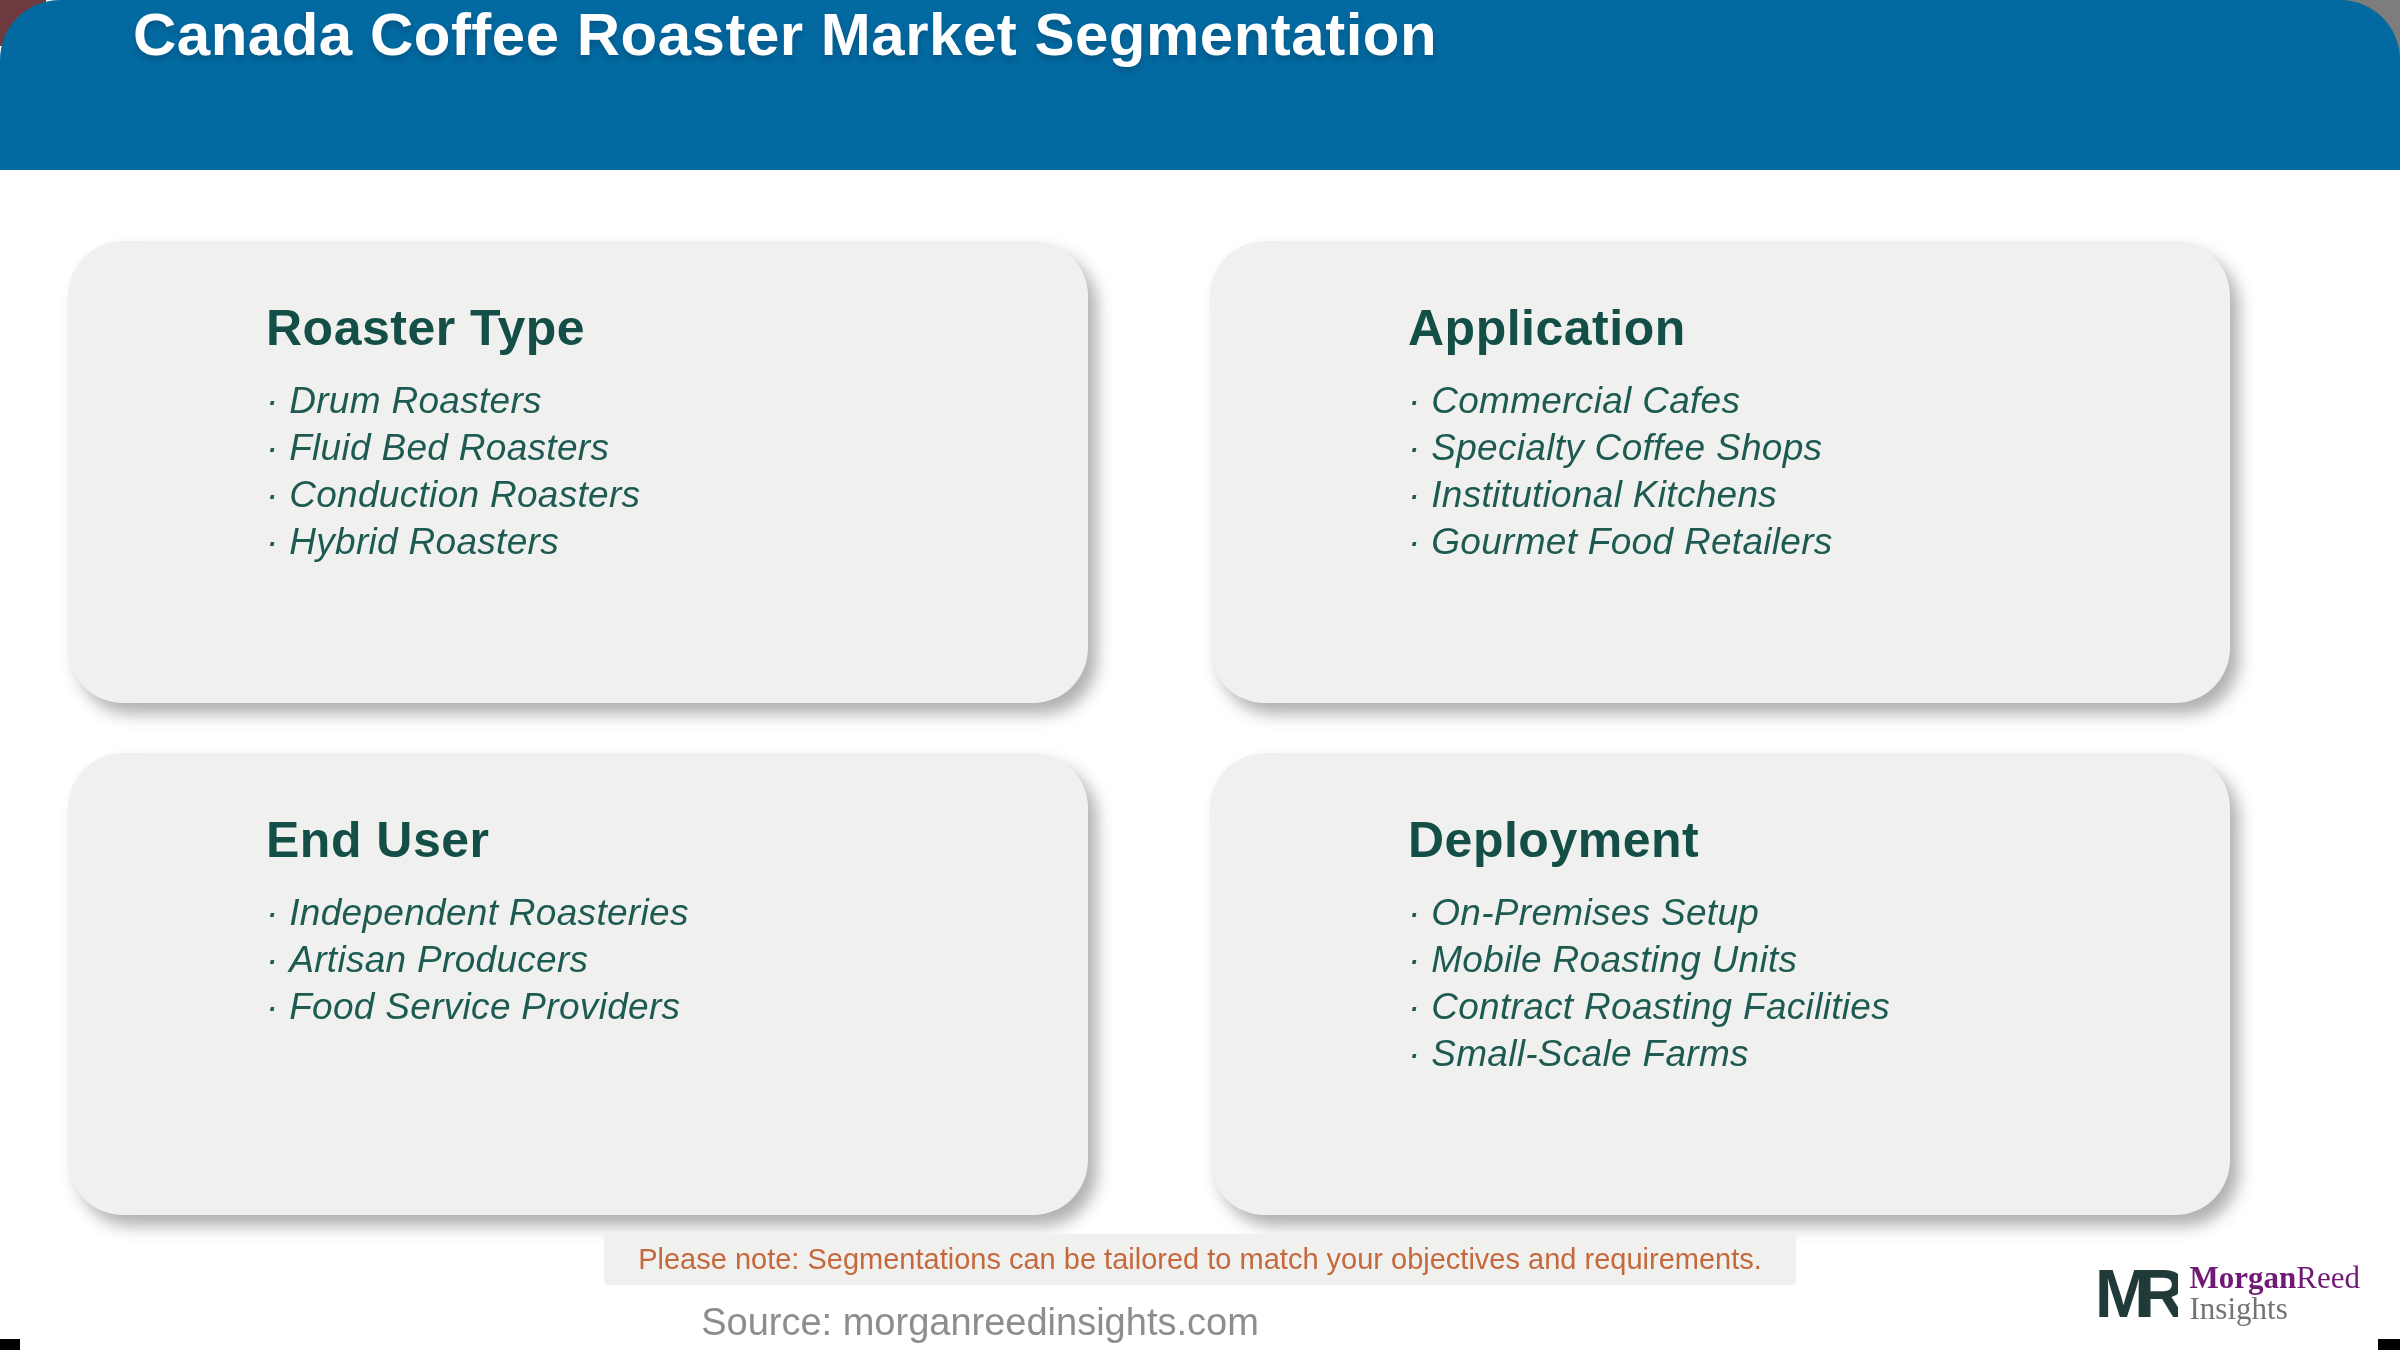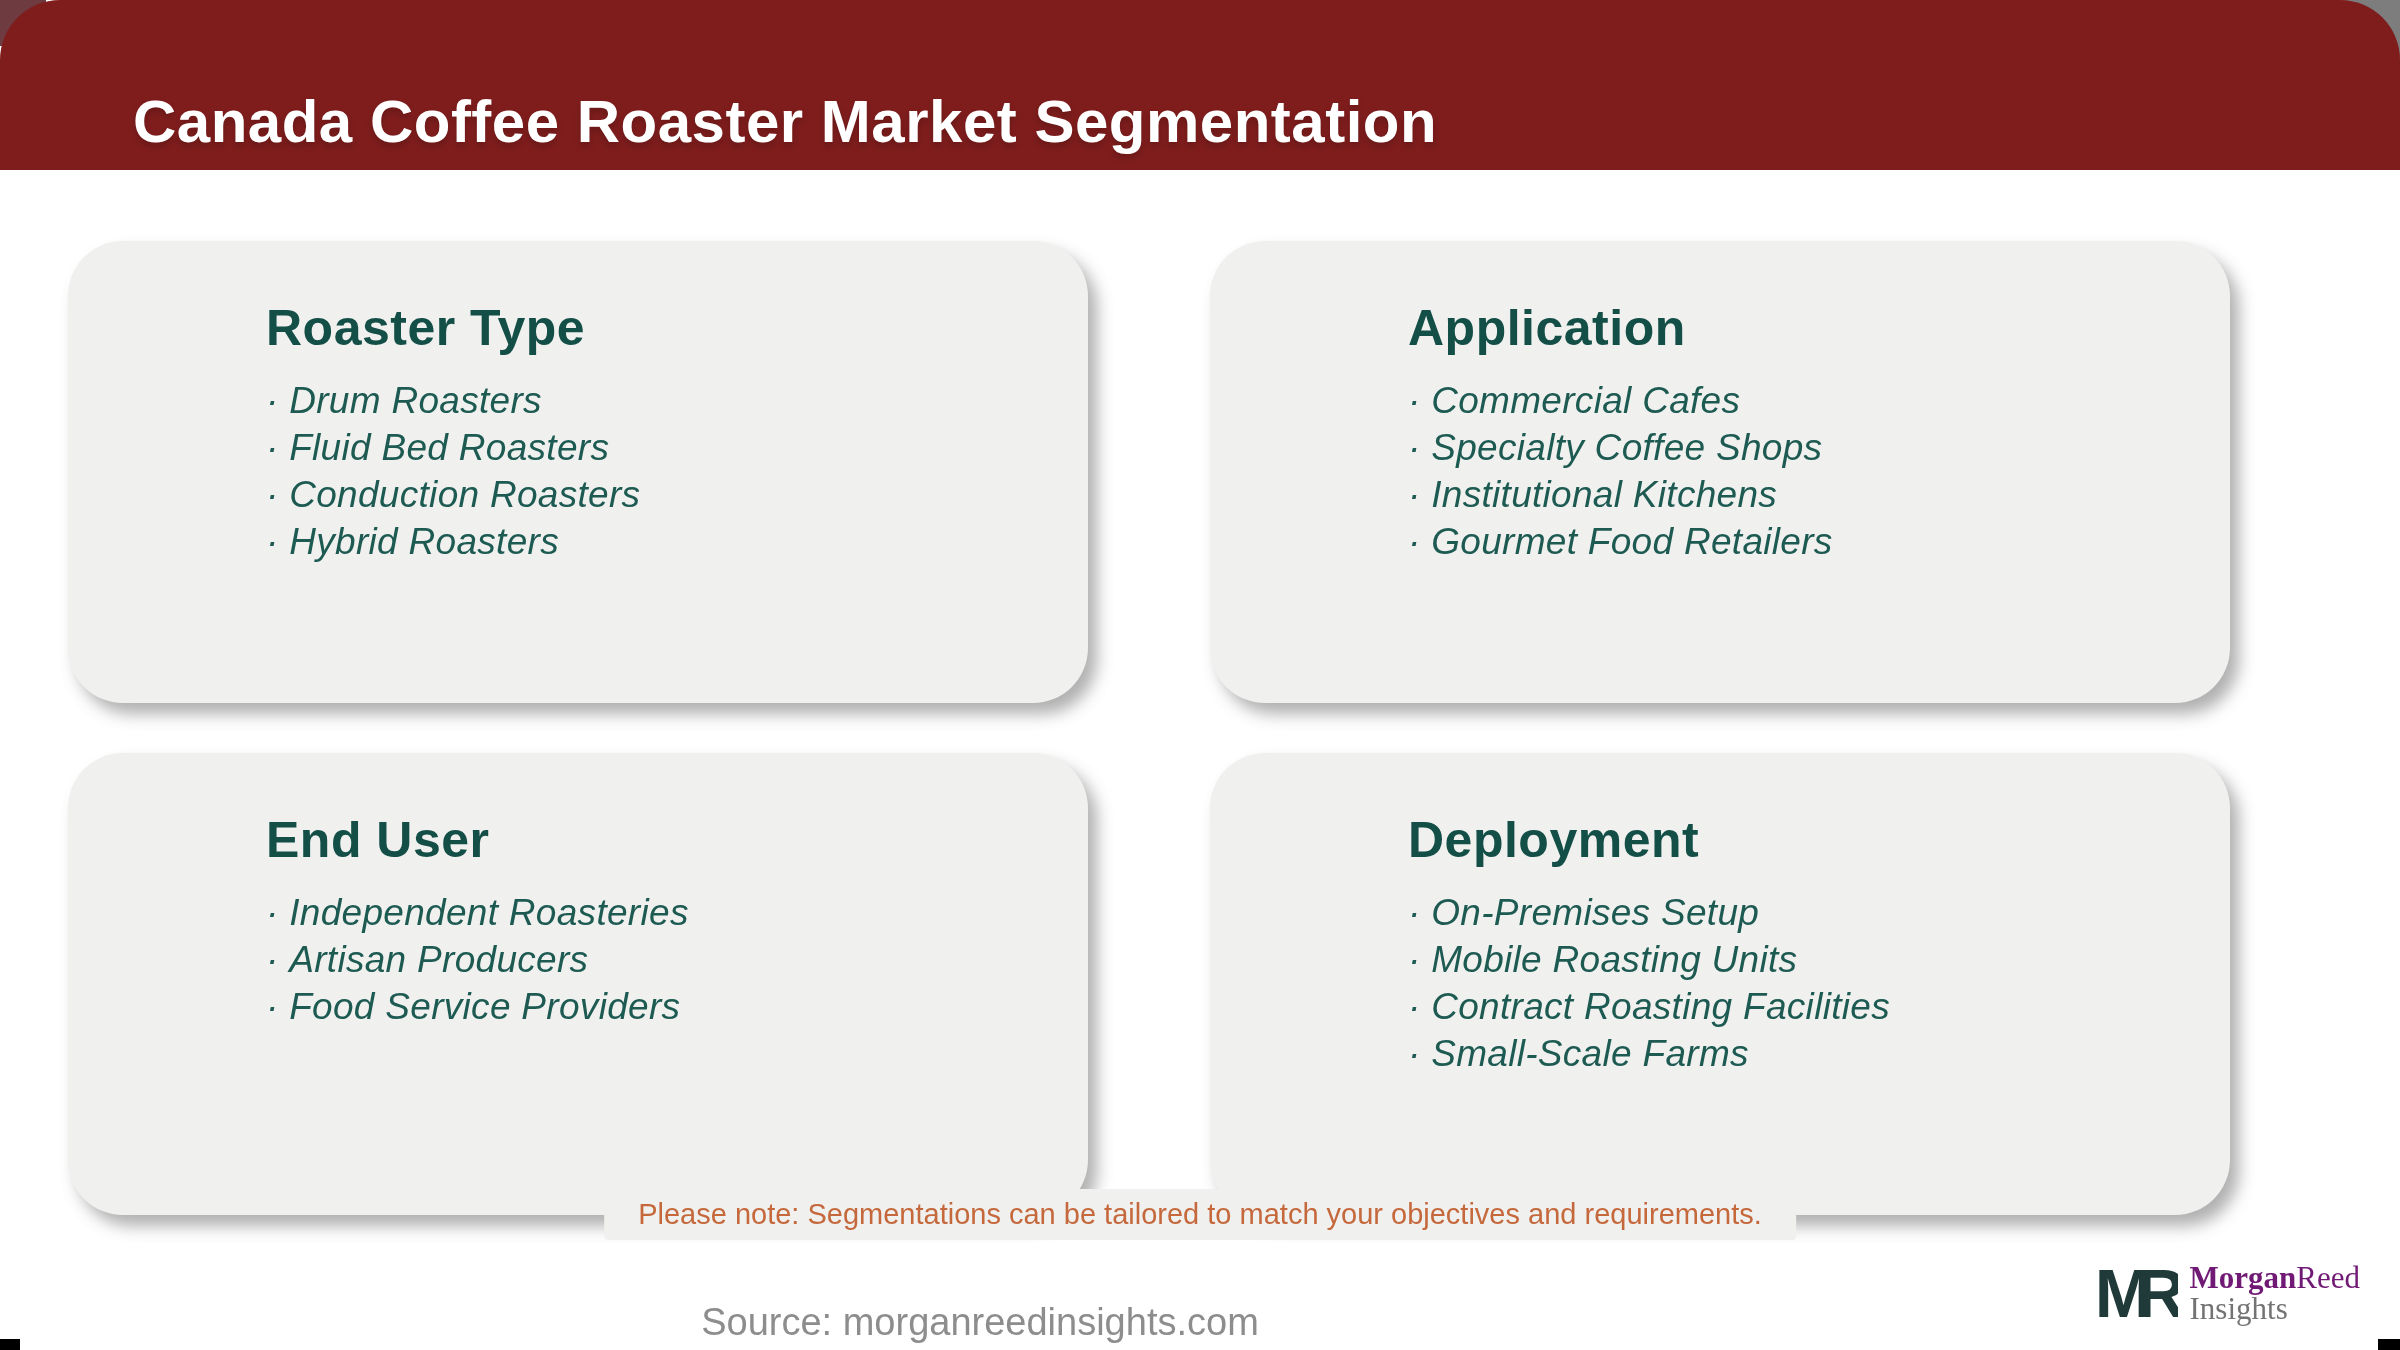--- a/index.html
+++ b/index.html
@@ -14,24 +14,24 @@
   
   .corner-tl { position:absolute; top:0; left:0; width:46px; height:46px; background:#6e3c40; z-index:0; }
   .corner-tr { position:absolute; top:0; right:0; width:64px; height:64px; background:#7d7d7d; z-index:0; }
 
   
   .sq-bl { position:absolute; left:0; bottom:0; width:20px; height:11px; background:#000; }
   .sq-br { position:absolute; right:0; bottom:0; width:22px; height:11px; background:#000; }
 
   .header {
     position:absolute; top:0; left:0; width:2400px; height:170px;
-    background:#7f1d1d;
+    background:#0369a1;
     border-radius:60px 60px 0 0;
     z-index:1;
-    display:flex; align-items:flex-end;
+    display:flex; align-items:flex-start;
     box-sizing:border-box;
     padding-left:133px; padding-bottom:14px;
   }
   .header h1 {
     margin:0;
     font-size:60px; font-weight:bold;
     color:#ffffff;
     letter-spacing:0.5px;
     text-shadow:0 4px 6px rgba(0,0,0,0.18);
   }
@@ -65,21 +65,21 @@
   }
   .card li {
     font-size:37px;
     line-height:47px;
     color:#1d5a52;
     letter-spacing:0.3px;
   }
   .card li::before { content:"·\00a0"; }
 
   .note {
-    position:absolute; top:1189px; left:50%;
+    position:absolute; top:1234px; left:50%;
     transform:translateX(-50%);
     background:#f0f0ef;
     color:#c5693c;
     font-size:29px;
     line-height:29px;
     padding:11px 34px;
     border-radius:4px;
     white-space:nowrap;
     z-index:1;
   }

